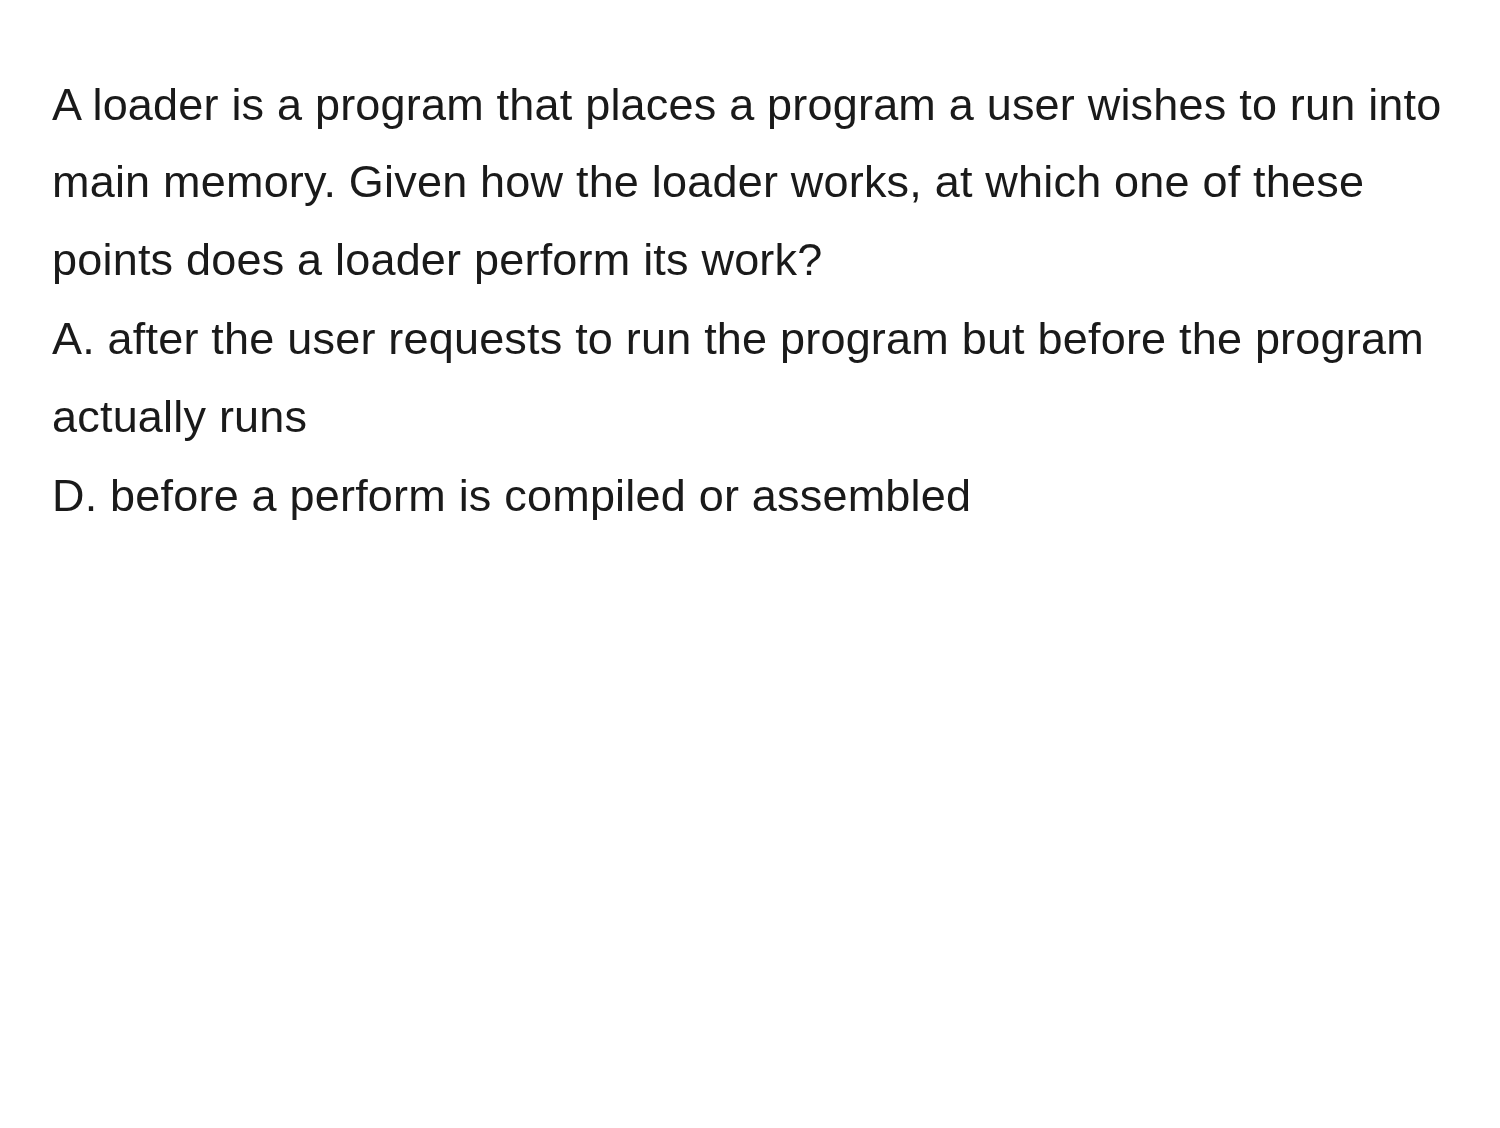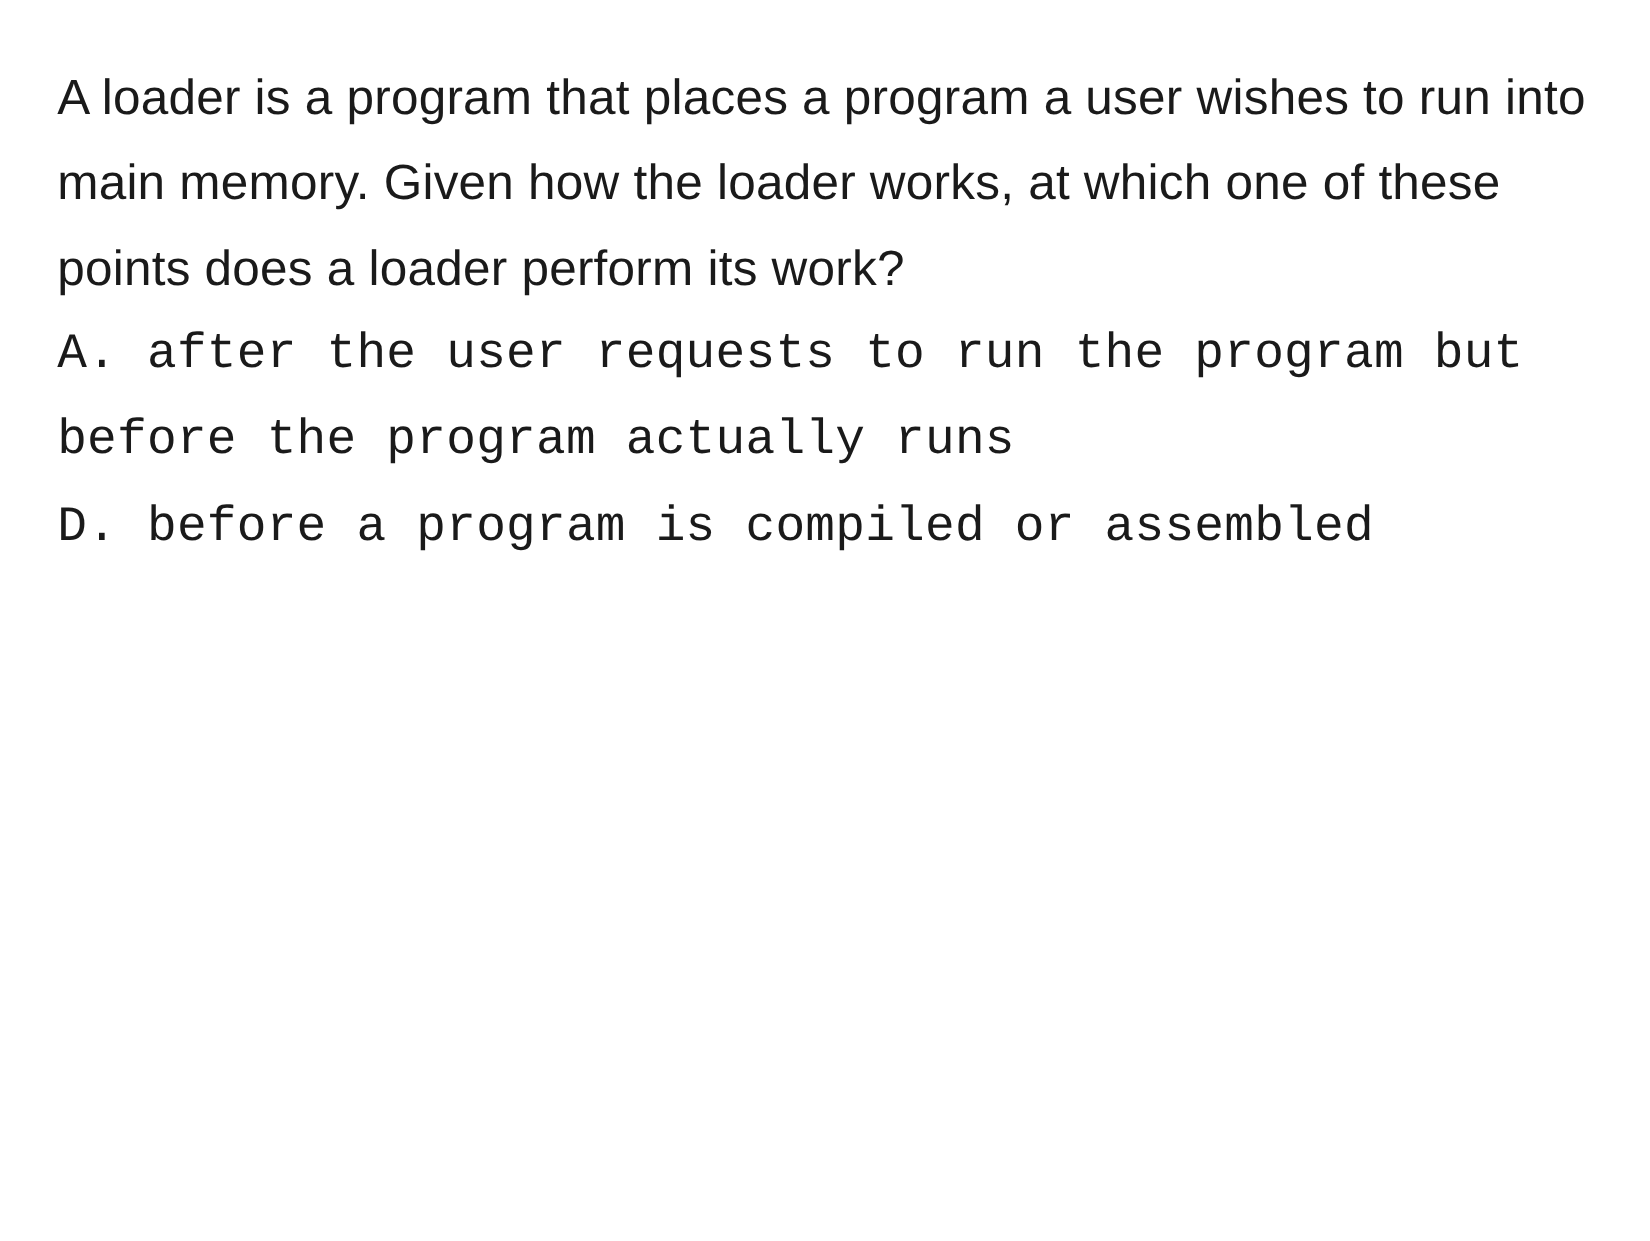--- a/index.html
+++ b/index.html
@@ -10,35 +10,35 @@
   html, body {
     width: 1500px;
     height: 1128px;
     background: #ffffff;
     font-family: -apple-system, BlinkMacSystemFont, "Segoe UI", Helvetica, Arial, sans-serif;
     color: #1a1a1a;
     overflow: hidden;
   }
   .page {
     padding: 50px 52px 50px 52px;
+    margin-top: 16px;
   }
   .question {
     font-size: 45px;
     line-height: 1.72;
     letter-spacing: 0.2px;
     margin-bottom: 2px;
   }
   .option {
     font-size: 45px;
     line-height: 1.72;
     letter-spacing: 0.2px;
     margin-bottom: 2px;
-    font-family: Liberation Mono, monospace;
   }
 </style>
 </head>
 <body>
 
 <div class="page">
   <p class="question">A loader is a program that places a program a user wishes to run into main memory. Given how the loader works, at which one of these points does a loader perform its work?</p>
   <p class="option">A. after the user requests to run the program but before the program actually runs</p>
-  <p class="option">D. before a program is compiled or assembled</p>
+  <p class="option">D. before a perform is compiled or assembled</p>
 </div>
 
 </body></html>

